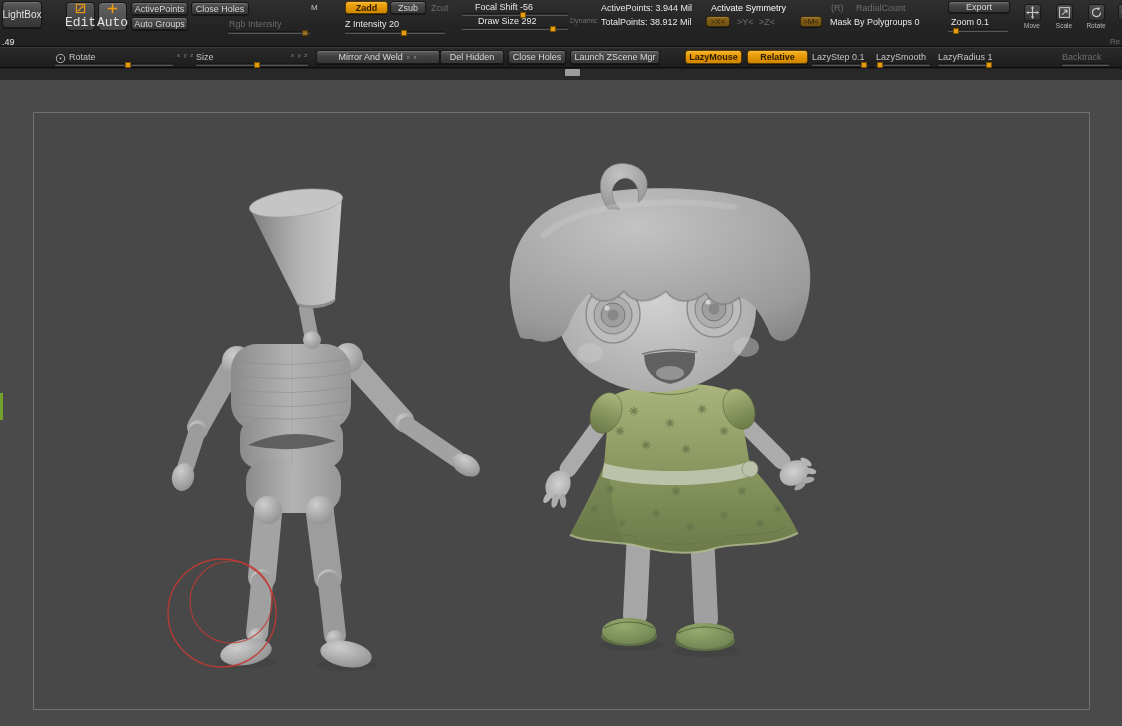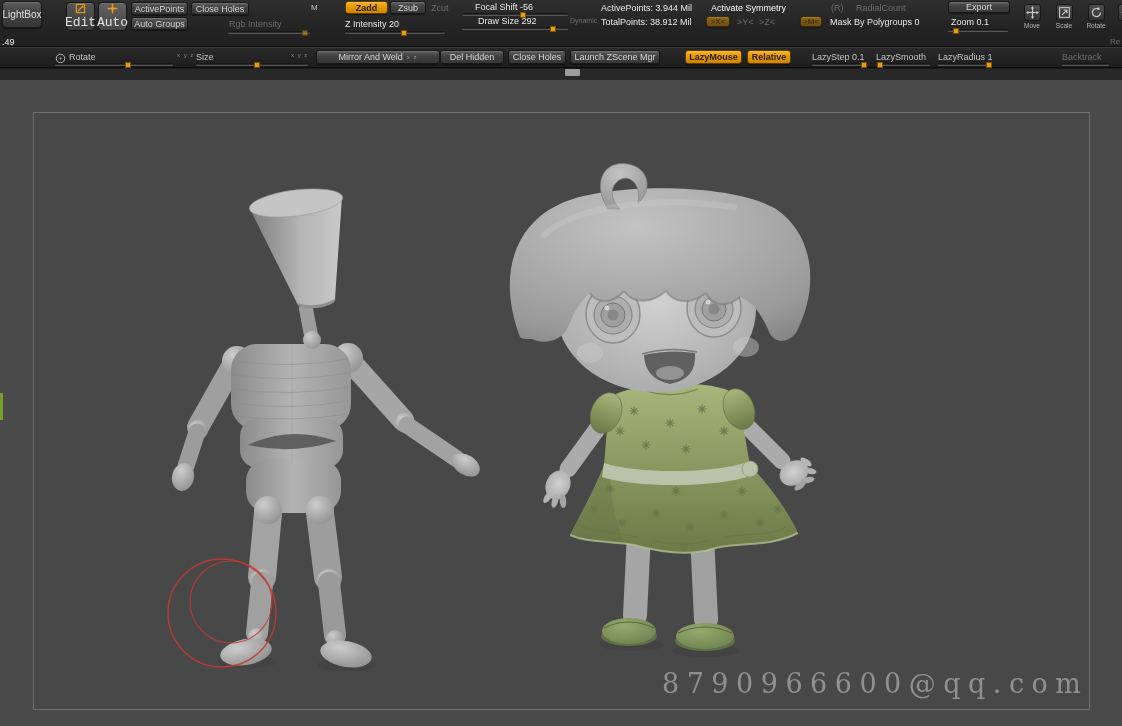--- a/index.html
+++ b/index.html
@@ -201,21 +201,21 @@
     <div class="b btn" style="left:316px;top:2px;width:124px;height:14px;gap:4px">
       <span>Mirror And Weld</span>
       <span class="tiny" style="color:#9a9a9a">x z</span>
     </div>
 
     <div class="b btn" style="left:440px;top:2px;width:64px;height:14px">Del Hidden</div>
     <div class="b btn" style="left:508px;top:2px;width:58px;height:14px">Close Holes</div>
     <div class="b btn" style="left:570px;top:2px;width:90px;height:14px">Launch ZScene Mgr</div>
 
     <div class="b btn orange" style="left:685px;top:2px;width:57px;height:14px">LazyMouse</div>
-    <div class="b btn orange" style="left:747px;top:2px;width:44px;height:14px">Relative</div>
+    <div class="b btn orange" style="left:747px;top:2px;width:61px;height:14px">Relative</div>
 
     <div class="b lbl" style="left:812px;top:4px">LazyStep 0.1</div>
     <div class="b track" style="left:812px;top:15px;width:56px">
       <div class="thumb" style="left:49px"></div>
     </div>
 
     <div class="b lbl" style="left:876px;top:4px">LazySmooth</div>
     <div class="b track" style="left:876px;top:15px;width:54px">
       <div class="thumb" style="left:1px"></div>
     </div>
@@ -397,16 +397,15 @@
           <path d="M510 122 C540 94,620 82,700 94" stroke="#cfcfcf" stroke-width="6" fill="none" opacity=".3" stroke-linecap="round"></path>
         </g>
 
         <g>
           <circle cx="188" cy="500" r="54" stroke="#c23a33" stroke-width="1.4" fill="none" opacity=".9"></circle>
           <circle cx="197" cy="489" r="41" stroke="#c23a33" stroke-width="1.2" fill="none" opacity=".8"></circle>
         </g>
       </svg>
     </div>
 
-    <div class="watermark">8790966600@qq.com</div>
   </div>
 
 </div>
 
 </body></html>

